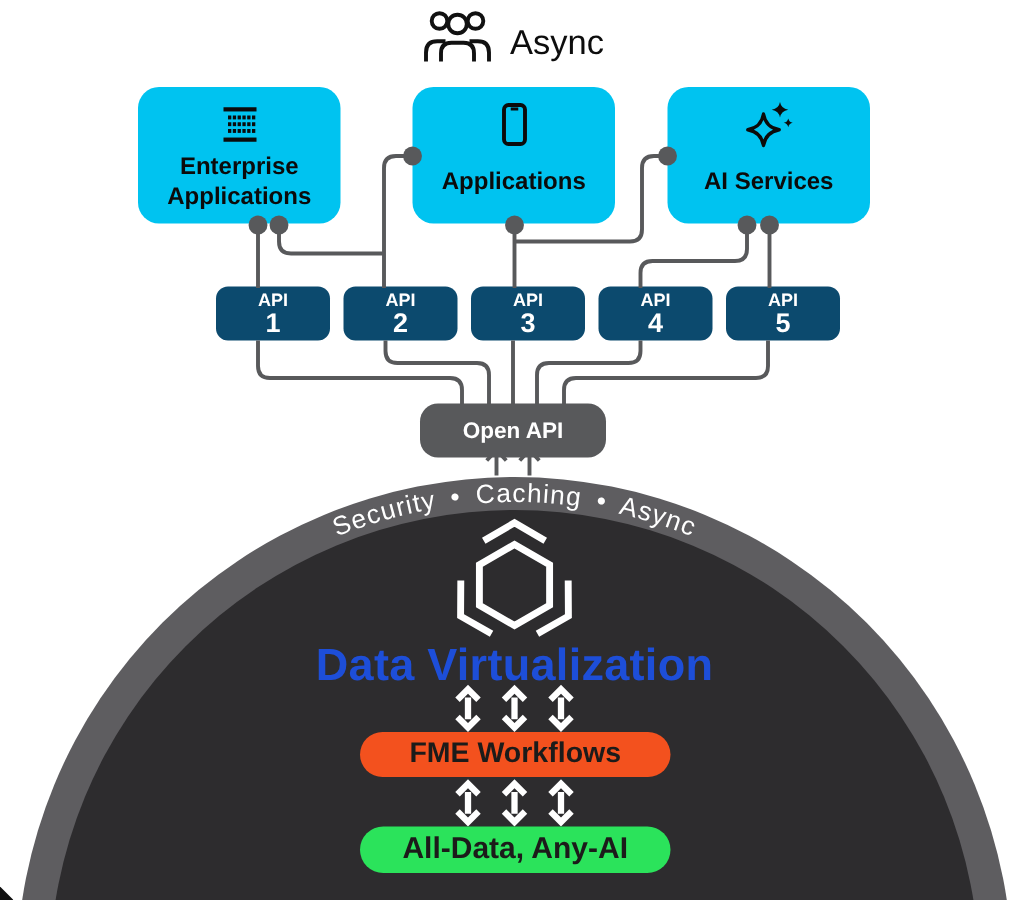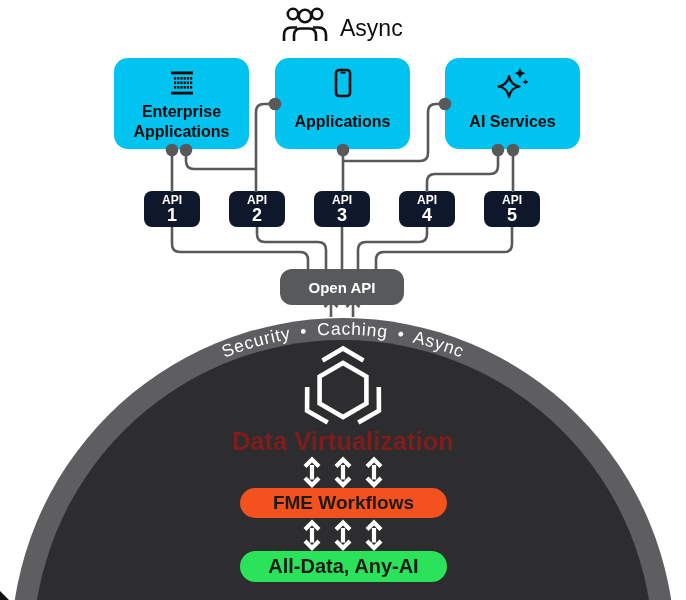--- a/index.html
+++ b/index.html
@@ -16,37 +16,37 @@
   .users-icon{position:absolute;left:280px;top:5px;z-index:2;}
   .users-label{position:absolute;left:340px;top:15px;font-size:23px;font-weight:500;color:#0d0d0d;z-index:2;}
   
   .app-box{
     position:absolute;top:58px;width:135px;height:91px;background:#00C3F0;border-radius:14px;
     display:flex;flex-direction:column;align-items:center;padding-top:9px;box-sizing:border-box;z-index:2;
   }
   .app-box .icon{height:32px;display:flex;align-items:center;justify-content:center;}
   .app-label{flex:1;display:flex;flex-direction:column;justify-content:center;text-align:center;
     font-size:16px;font-weight:bold;color:#0b0b0b;line-height:1.22;padding-bottom:4px;}
-  #app1{left:114px;justify-content:space-between;} #app2{left:275px;} #app3{left:445px;}
+  #app1{left:92px;justify-content:space-between;} #app2{left:275px;} #app3{left:445px;}
   
   .api-box{
-    position:absolute;top:191px;width:56px;height:36px;background:#0f172a;border-radius:8px;
+    position:absolute;top:191px;width:76px;height:36px;background:#0c4a6e;border-radius:8px;
     display:flex;flex-direction:column;align-items:center;justify-content:center;color:#fff;z-index:2;
   }
   .api-box .l1{font-size:12px;font-weight:600;line-height:12px;}
   .api-box .l2{font-size:18px;font-weight:600;line-height:18px;}
   #api1{left:144px;} #api2{left:229px;} #api3{left:314px;} #api4{left:399px;} #api5{left:484px;}
   
   .open-api{
     position:absolute;left:280px;top:269px;width:124px;height:36px;background:#58595B;border-radius:12px;
     color:#fff;font-size:15px;font-weight:bold;display:flex;align-items:center;justify-content:center;z-index:4;
   }
   
-  .dv-title{position:absolute;left:143px;top:427px;width:400px;text-align:center;color:#7f1d1d;
-    font-size:25px;font-weight:bold;z-index:2;letter-spacing:0.2px;}
+  .dv-title{position:absolute;left:143px;top:427px;width:400px;text-align:center;color:#1d4ed8;
+    font-size:30px;font-weight:bold;z-index:2;letter-spacing:0.2px;}
   .pill{position:absolute;left:240px;width:207px;text-align:center;font-weight:bold;z-index:2;
     display:flex;align-items:center;justify-content:center;}
   #pill-fme{top:488px;height:30px;border-radius:15px;font-size:19px;}
   #pill-ai{top:551px;height:31px;border-radius:16px;font-size:20px;}
   .corner-mark{position:absolute;left:0;top:591px;width:9px;height:9px;background:#111;
     clip-path:polygon(0 0,100% 100%,0 100%);z-index:5;}
 </style>
 </head>
 <body>
 

